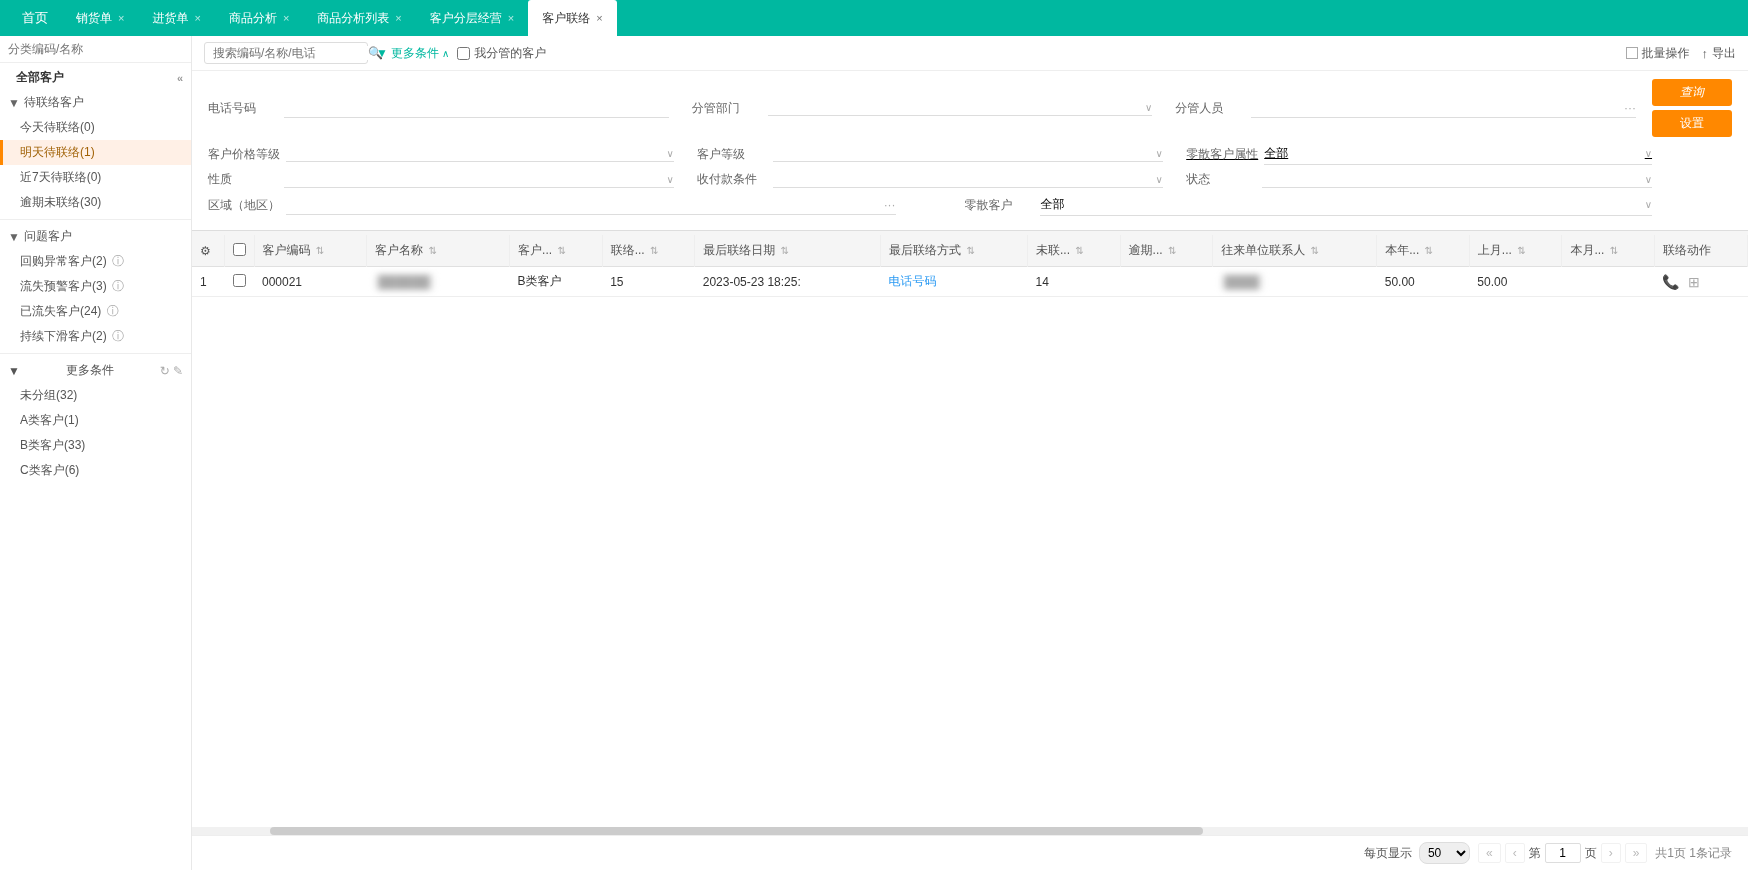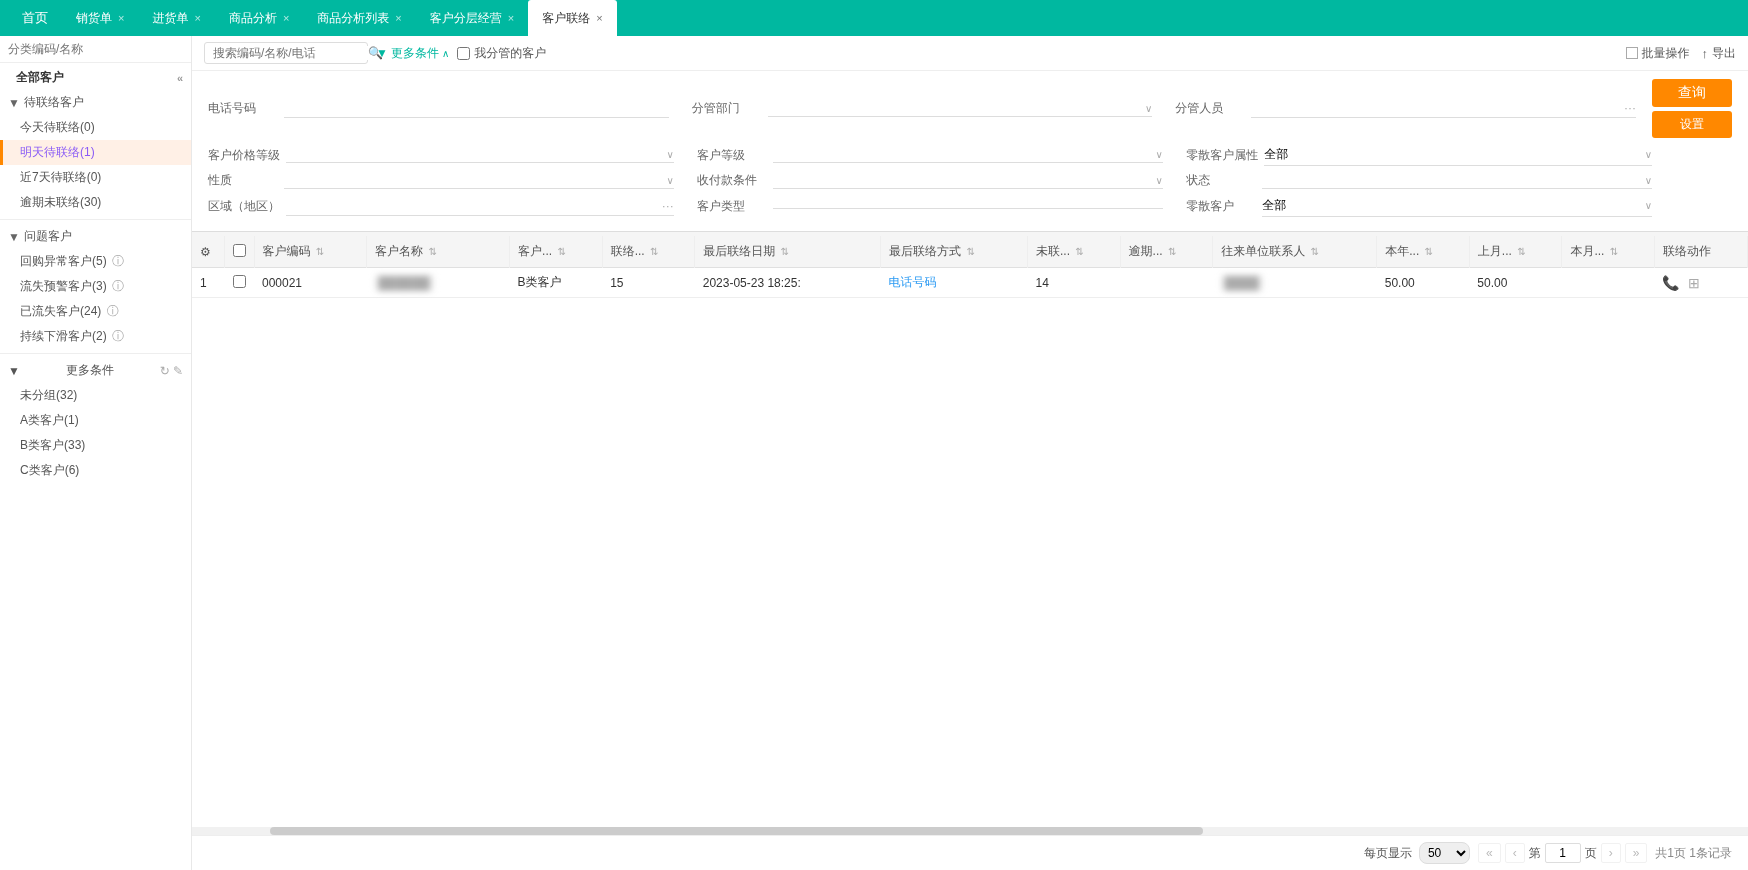--- a/index.html
+++ b/index.html
@@ -79,21 +79,21 @@
       cursor: pointer;
     }
     .sidebar-group-title .arrow { margin-right: 4px; color: #666; }
     .sidebar-item {
       padding: 4px 8px 4px 20px;
       cursor: pointer;
       color: #555;
       font-size: 12px;
       white-space: nowrap;
     }
-    .sidebar-item.active { background: #fff0e6; color: #8b5cf6; border-left: 3px solid #ff8800; padding-left: 17px; }
+    .sidebar-item.active { background: #fff0e6; color: #a16207; border-left: 3px solid #ff8800; padding-left: 17px; }
     .sidebar-divider { height: 1px; background: #eee; margin: 4px 0; }
     .sidebar-group-value-header {
       display: flex; align-items: center; justify-content: space-between;
       padding: 4px 8px;
       color: #555; font-size: 12px;
     }
     .sidebar-group-value-header .icons { display: flex; gap: 3px; }
 
     
     .content-area {
@@ -194,21 +194,21 @@
       border-bottom: 1px solid #ddd;
       padding: 2px 0;
       cursor: pointer;
       color: #aaa;
     }
     .filter-actions {
       display: flex; flex-direction: column; gap: 4px; margin-left: 16px;
     }
     .btn-query {
       background: #ff8800; color: #fff; border: none; border-radius: 3px;
-      padding: 5px 16px; cursor: pointer; font-size: 14px;
+      padding: 5px 16px; cursor: pointer; font-size: 12px; font-style: italic;
     }
     .btn-settings {
       background: #ff8800; color: #fff; border: none; border-radius: 3px;
       padding: 5px 12px; cursor: pointer; font-size: 12px;
     }
 
     
     .table-area {
       flex: 1;
       overflow: auto;
@@ -360,21 +360,21 @@
     </div>
 
     <div class="sidebar-divider"></div>
 
     <div class="sidebar-group-title">
       <span class="arrow">▼</span>
       <span>问题客户</span>
     </div>
 
     <div class="sidebar-item">
-      <span>回购异常客户(5)</span>
+      <span>回购异常客户(2)</span>
       <span style="color:#aaa;margin-left:2px;">ⓘ</span>
     </div>
     <div class="sidebar-item">
       <span>流失预警客户(3)</span>
       <span style="color:#aaa;margin-left:2px;">ⓘ</span>
     </div>
     <div class="sidebar-item">
       <span>已流失客户(24)</span>
       <span style="color:#aaa;margin-left:2px;">ⓘ</span>
     </div>
@@ -472,21 +472,21 @@
         </div>
         <div style="flex:0.1;"></div>
         <div class="filter-cell" style="flex:2;">
           <span class="filter-label">客户等级</span>
           <div class="filter-select-box">
             <span></span>
               <span class="arrow">∨</span>
           </div>
         </div>
         <div style="flex:0.1;"></div>
-        <div class="filter-cell" style="flex:2;">
+        <div class="filter-cell" style="flex:2;text-decoration:underline;">
           <span class="filter-label">零散客户属性</span>
           <div class="filter-select-box">
             <span>全部</span>
             <span class="arrow">∨</span>
           </div>
         </div>
         <div style="flex:0; min-width:80px;"></div>
       </div>
 
       <div class="filter-row">
@@ -515,26 +515,20 @@
         </div>
         <div style="flex:0; min-width:80px;"></div>
       </div>
 
       <div class="filter-row">
         <div class="filter-cell" style="flex:2;">
           <span class="filter-label">区域（地区）</span>
           <div class="filter-ellipsis">···</div>
         </div>
         <div style="flex:0.1;"></div>
-        <div class="filter-cell" style="flex:2;">
-          <span class="filter-label">客户类型</span>
-          <div class="filter-select-box">
-            <span></span>
-          </div>
-        </div>
         <div style="flex:0.1;"></div>
         <div class="filter-cell" style="flex:2;">
           <span class="filter-label">零散客户</span>
           <div class="filter-select-box">
             <span>全部</span>
             <span class="arrow">∨</span>
           </div>
         </div>
         <div style="flex:0; min-width:80px;"></div>
       </div>

